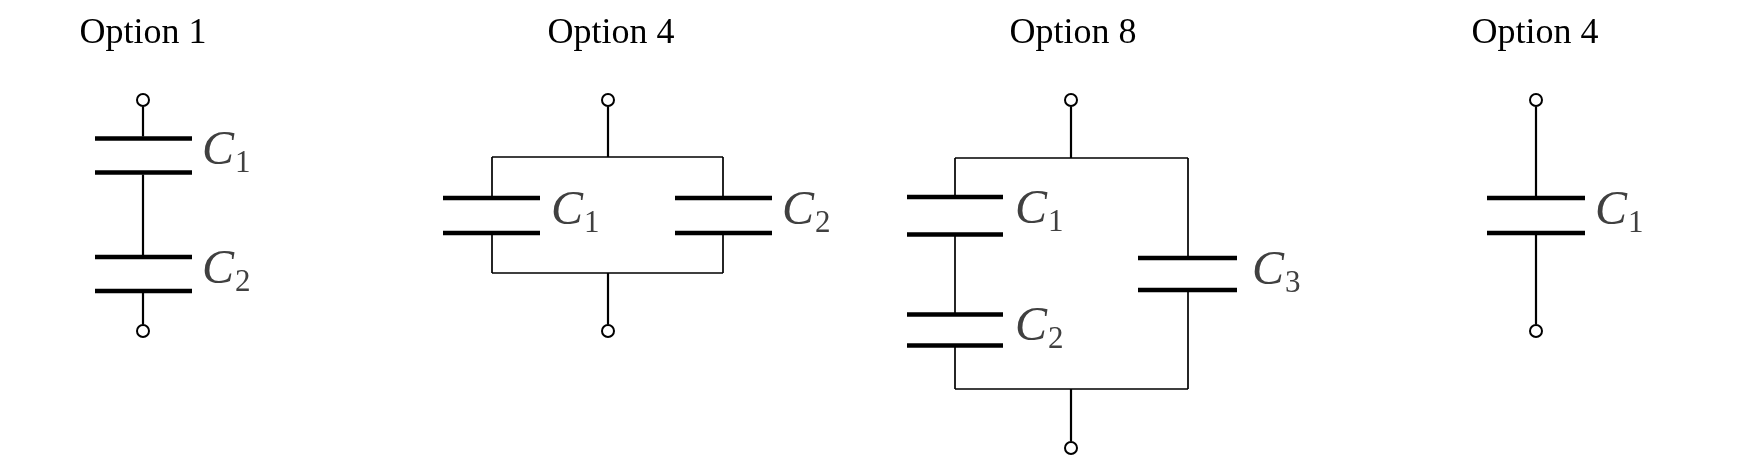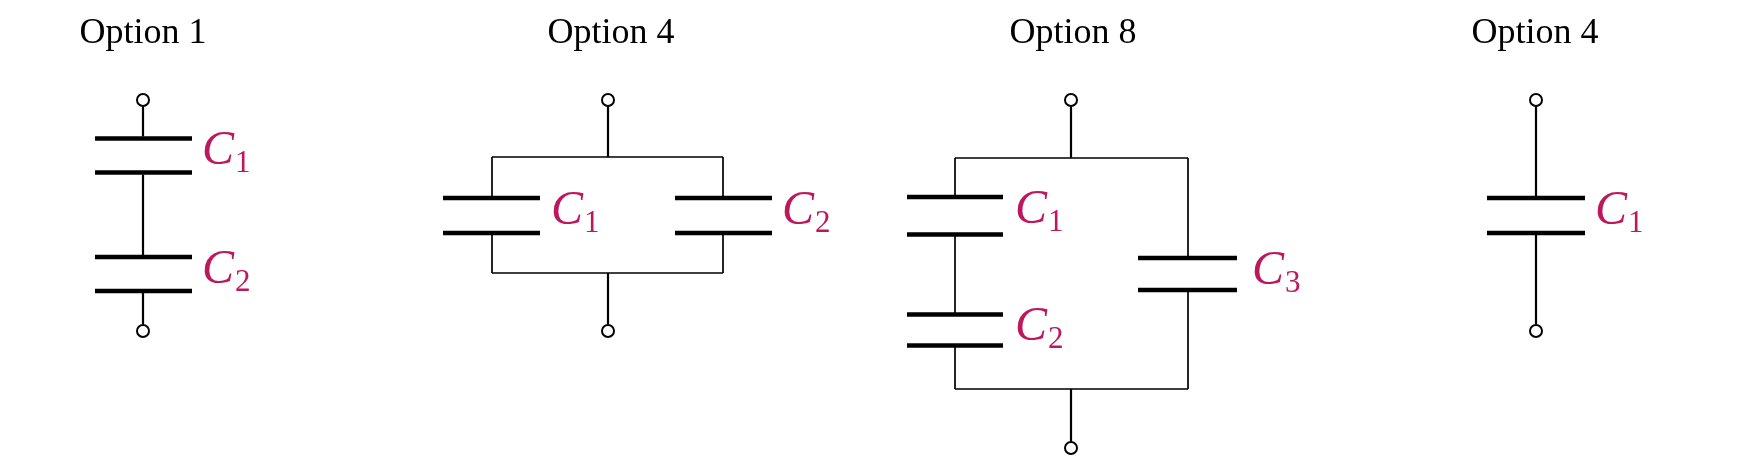--- a/index.html
+++ b/index.html
@@ -26,21 +26,21 @@
     transform: translateX(-50%);
     font-size: 36px;
     line-height: 1;
     color: #000000;
     white-space: nowrap;
   }
   .cap-label {
     position: absolute;
     font-size: 48px;
     line-height: 1;
-    color: #be185d;
+    color: #404040;
     white-space: nowrap;
   }
   .cap-label .c {
     font-style: italic;
   }
   .cap-label .sub {
     font-size: 31px;
     vertical-align: -8px;
     margin-left: 1px;
   }

